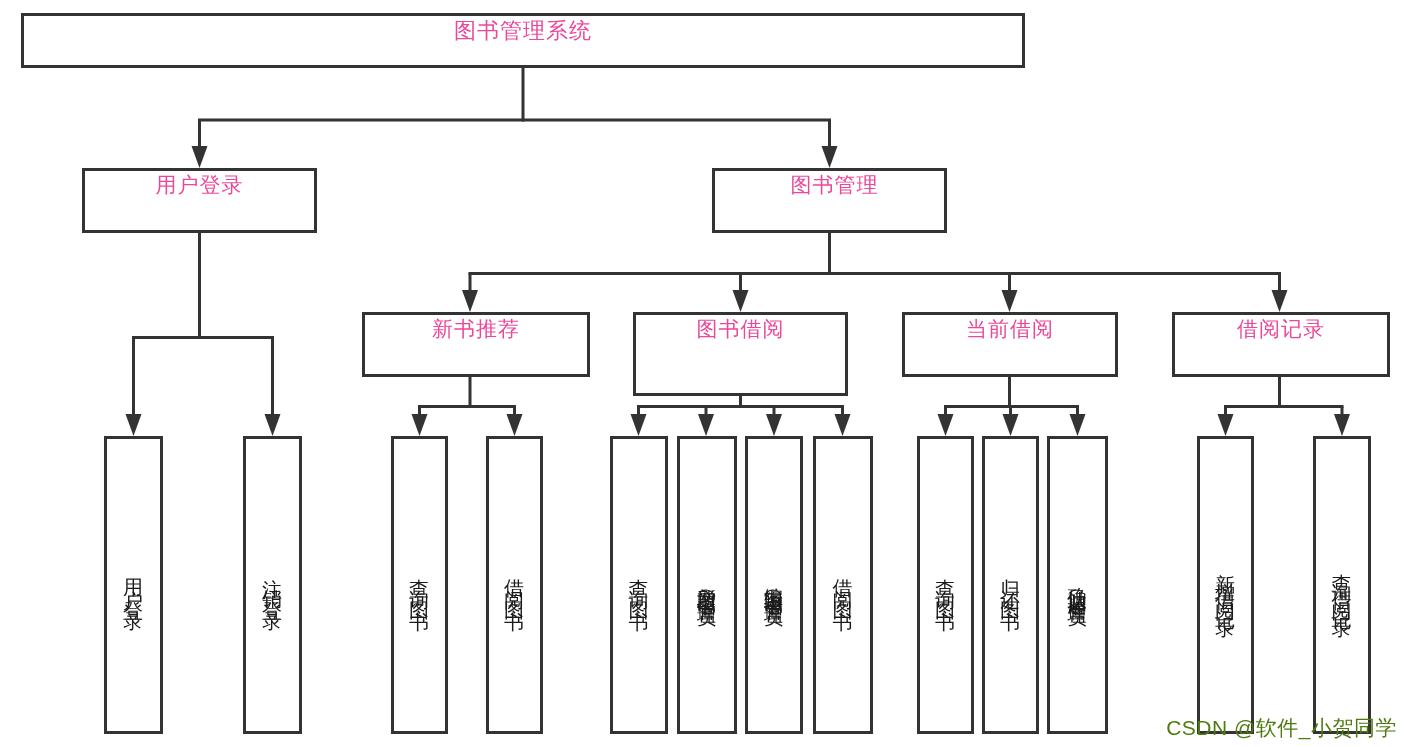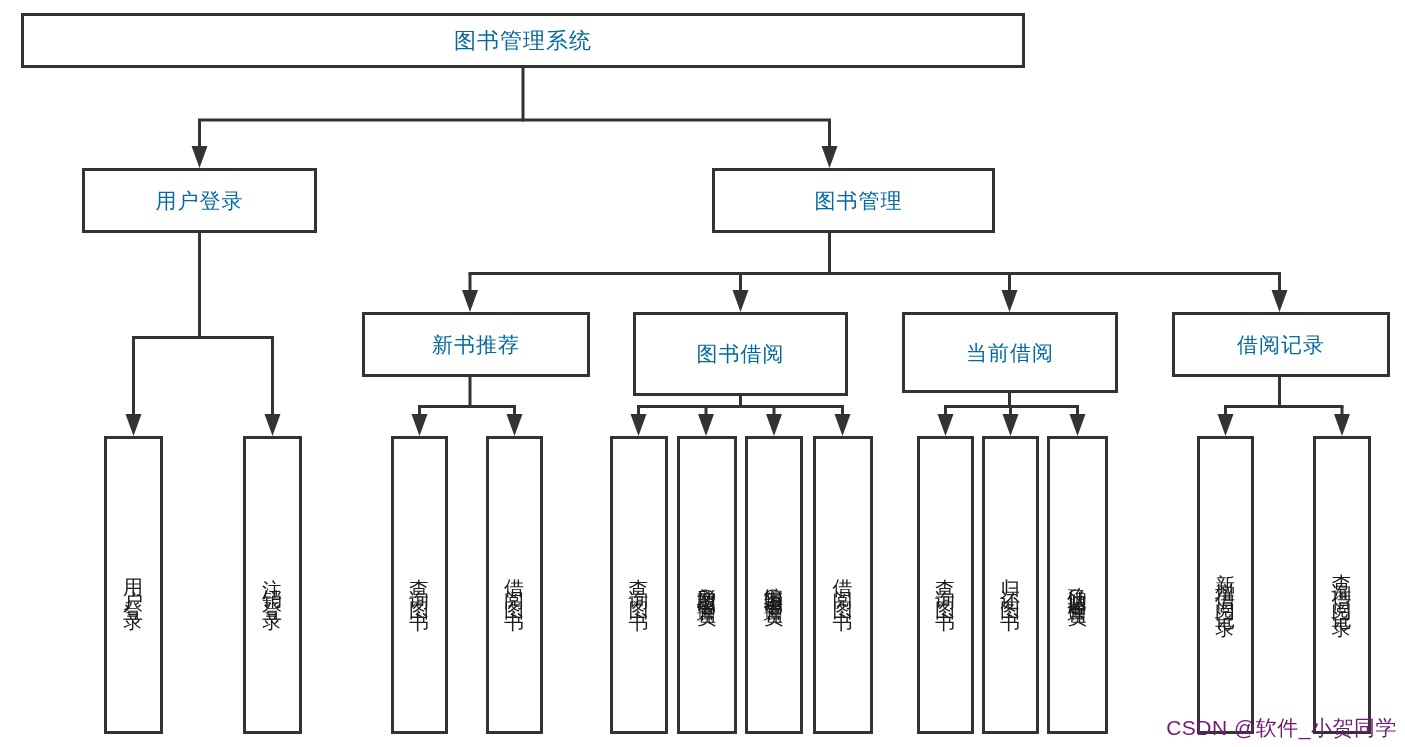--- a/index.html
+++ b/index.html
@@ -20,23 +20,22 @@
     left: 0; top: 0;
     width: 1405px;
     height: 747px;
   }
   .node {
     position: absolute;
     box-sizing: border-box;
     border: 3px solid #333333;
     background: #ffffff;
     display: flex;
-    align-items: center;
     justify-content: center;
-    color: #0369a1;
+    color: #ec4899;
     font-size: 21px;
     letter-spacing: 1px;
     white-space: nowrap;
   }
   .leaf {
     position: absolute;
     box-sizing: border-box;
     border: 3px solid #333333;
     background: #ffffff;
     display: flex;
@@ -51,21 +50,21 @@
     letter-spacing: 11px;
     line-height: 1;
     white-space: nowrap;
   }
   .leaf .vtext.medium { letter-spacing: 9px; }
   .leaf .vtext.dense  { letter-spacing: 3px; font-size: 19px; }
   .watermark {
     position: absolute;
     right: 8px;
     bottom: 5px;
-    color: #701a75;
+    color: #4d7c0f;
     font-size: 21px;
     letter-spacing: 0.5px;
     white-space: nowrap;
   }
 </style>
 </head>
 <body>
 
 <div id="canvas">
 
@@ -138,31 +137,31 @@
     </g>
   </svg>
 
   <div class="node" style="left:21px; top:13px; width:1004px; height:55px; font-size:22px;">
     <span>图书管理系统</span>
   </div>
 
   <div class="node" style="left:82px; top:168px; width:235px; height:65px;">
     <span>用户登录</span>
   </div>
-  <div class="node" style="left:712px; top:168px; width:283px; height:65px;padding-left:10px;">
+  <div class="node" style="left:712px; top:168px; width:235px; height:65px;padding-left:10px;">
     <span>图书管理</span>
   </div>
 
   <div class="node" style="left:362px; top:312px; width:228px; height:65px;">
     <span>新书推荐</span>
   </div>
   <div class="node" style="left:633px; top:312px; width:215px; height:84px;">
     <span>图书借阅</span>
   </div>
-  <div class="node" style="left:902px; top:312px; width:216px; height:81px;">
+  <div class="node" style="left:902px; top:312px; width:216px; height:65px;">
     <span>当前借阅</span>
   </div>
   <div class="node" style="left:1172px; top:312px; width:218px; height:65px;">
     <span>借阅记录</span>
   </div>
 
   <div class="leaf" style="left:104px; top:436px; width:59px; height:298px;">
     <span class="vtext">用户登录</span>
   </div>
   <div class="leaf" style="left:243px; top:436px; width:59px; height:298px;">

